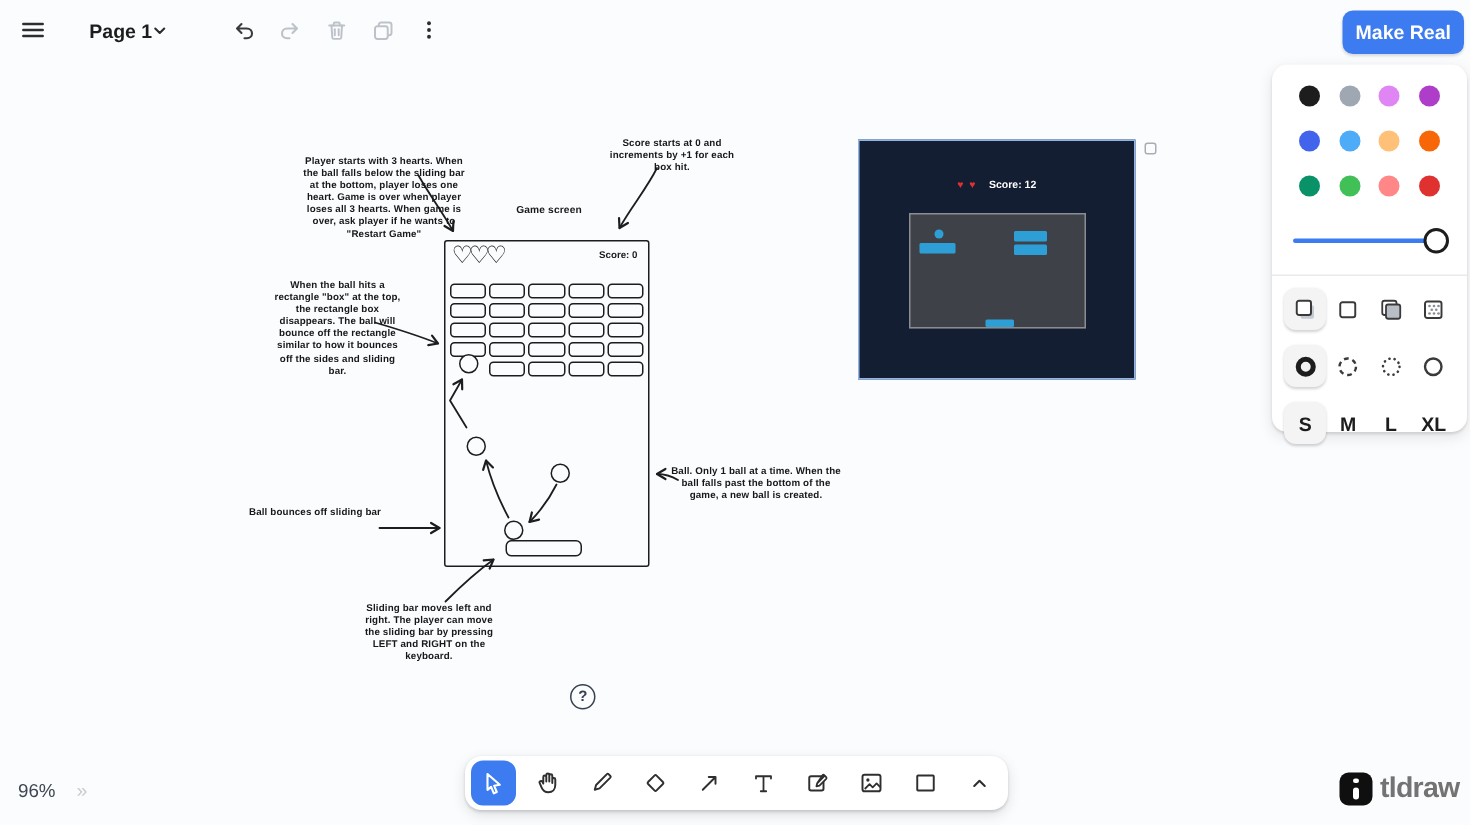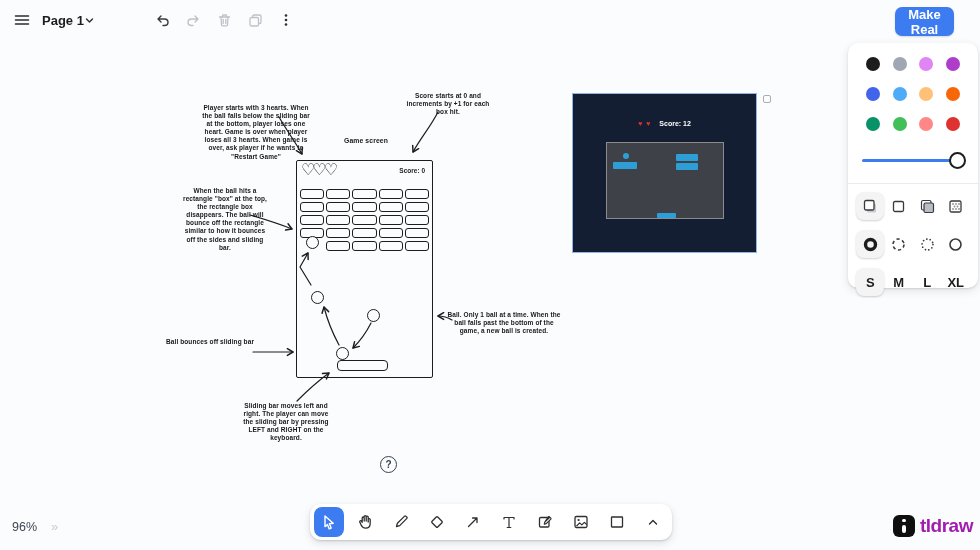--- a/index.html
+++ b/index.html
@@ -5,21 +5,21 @@
   * { margin:0; padding:0; box-sizing:border-box; }
   html,body { background:#e9e9e9; }
   .stage { position:relative; width:980px; height:550px; background:#fbfcfe; overflow:hidden;
            font-family:"Liberation Sans", sans-serif; color:#1d1d1d; }
   .abs { position:absolute; }
 
   
   .iconbtn { display:flex; align-items:center; justify-content:center; width:28px; height:28px;
              border:none; background:transparent; border-radius:6px; cursor:pointer; }
   .pagename { font-size:13px; font-weight:600; color:#1d1d1d; }
-  .makereal { position:absolute; left:895px; top:7px; width:59px; height:29px; background:#3d7cf0;
+  .makereal { position:absolute; left:895px; top:7px; width:81px; height:29px; background:#3d7cf0;
               color:#fff; font-weight:700; font-size:13px; border:none; border-radius:7px;
               font-family:"Liberation Sans",sans-serif; cursor:pointer; box-shadow:0 1px 2px rgba(0,0,0,.15); }
 
   
   .stylepanel { position:absolute; left:848px; top:43px; width:130px; height:245px; background:#fff;
                 border-radius:10px; box-shadow:0 1px 2px rgba(0,0,0,.12), 0 3px 10px rgba(0,0,0,.10); }
   .swatches { display:grid; grid-template-columns:repeat(4,1fr); justify-items:center; row-gap:16px;
               padding:14px 12px 6px; }
   .swatch { width:14px; height:14px; border-radius:50%; cursor:pointer; }
   .sliderrow { position:relative; height:34px; margin:6px 12px 0; }
@@ -80,40 +80,40 @@
   .tool.sel { background:#3d7cf0; }
 
   .zoomctl { position:absolute; left:12px; top:519px; display:flex; align-items:center; gap:14px; }
   .zoomtext { font-size:12.5px; color:#3f4651; font-weight:500; cursor:pointer; }
   .expand { font-size:13px; color:#c8ccd2; letter-spacing:-2px; cursor:pointer; }
 
   .brand { position:absolute; left:893px; top:515px; display:flex; align-items:center; gap:5px; }
   .brand-mark { width:22px; height:22px; background:#0f0f0f; border-radius:6px; position:relative; }
   .brand-mark .dot { position:absolute; left:9.4px; top:4px; width:3.4px; height:3.4px; background:#fff; border-radius:50%; }
   .brand-mark .bar { position:absolute; left:9.4px; top:9.5px; width:3.4px; height:8.5px; background:#fff; border-radius:2px; }
-  .brand-name { font-size:19px; font-weight:800; color:#a21caf; letter-spacing:-0.5px; }
+  .brand-name { font-size:19px; font-weight:800; color:#737373; letter-spacing:-0.5px; }
 
   svg.icon { display:block; }
 </style>
 </head>
 <body>
 
 <div class="stage">
 
   <div class="abs" style="left:8px;top:6px;display:flex;align-items:center;">
     <button class="iconbtn">
       <svg class="icon" width="18" height="18" viewBox="0 0 18 18">
           <g stroke="#2d2d2d" stroke-width="1.6" stroke-linecap="round">
             <line x1="2.5" y1="5" x2="15.5" y2="5"></line>
             <line x1="2.5" y1="9" x2="15.5" y2="9"></line>
             <line x1="2.5" y1="13" x2="15.5" y2="13"></line>
           </g>
         </svg>
     </button>
-    <button class="iconbtn" style="width:88px;margin-left:6px;justify-content:flex-start;">
+    <button class="iconbtn" style="width:88px;margin-left:6px;justify-content:center;">
       <span class="pagename">Page 1</span>
       <svg class="icon" width="11" height="11" viewBox="0 0 11 11">
           <path d="M2.5,4 L5.5,7 L8.5,4" fill="none" stroke="#2d2d2d" stroke-width="1.4" stroke-linecap="round" stroke-linejoin="round"></path>
         </svg>
     </button>
     <button class="iconbtn" style="margin-left:18px;">
       <svg class="icon" width="17" height="17" viewBox="0 0 17 17">
           <path d="M7,4 L4,7 L7,10 M4,7 H10.5 C12.7,7 14,8.6 14,10.3 C14,12 12.7,13.5 10.5,13.5 H9" fill="none" stroke="#3a3a3a" stroke-width="1.4" stroke-linecap="round" stroke-linejoin="round"></path>
         </svg>
     </button>

